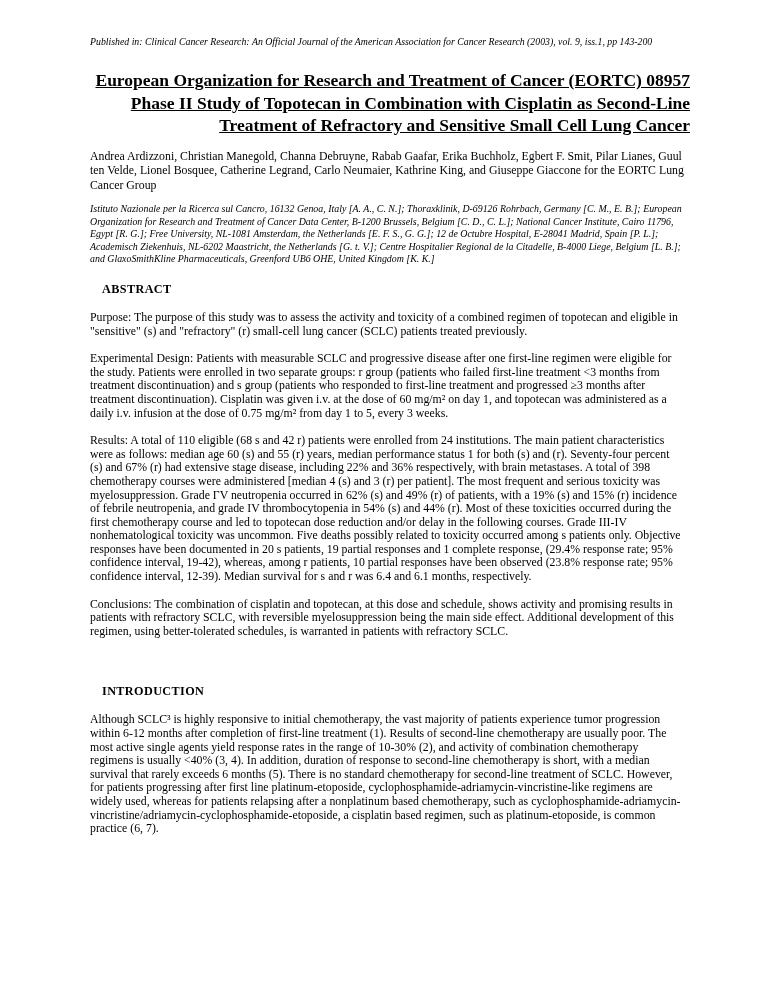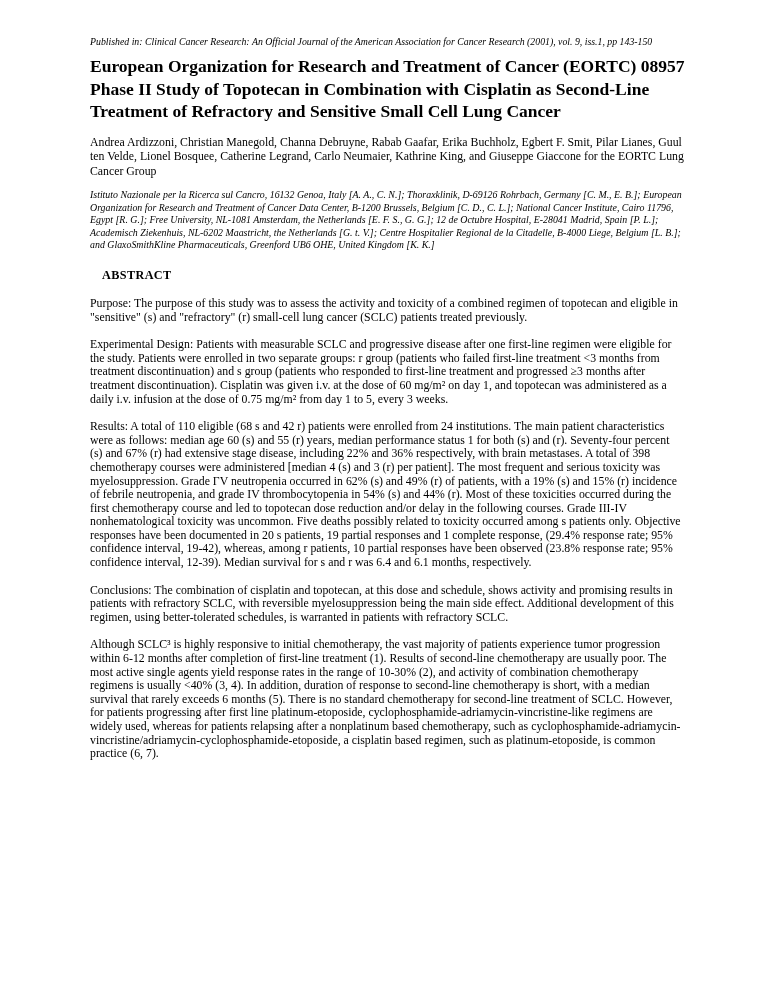--- a/index.html
+++ b/index.html
@@ -22,24 +22,25 @@
   }
   .meta {
     font-style: italic;
     font-size: 9.8px;
     line-height: 12px;
   }
   .meta div { margin: 0; }
   .title {
     font-size: 17.5px;
     font-weight: bold;
-    text-align: left;
+    text-align: right;
     line-height: 22.5px;
-    margin: 7px auto 0 auto;
+    margin: 21px auto 0 auto;
     width: 600px;
+    text-decoration: underline;
   }
   .authors {
     font-size: 11.8px;
     line-height: 14.5px;
     margin: 12px 0 0 0;
   }
   .affiliations {
     font-style: italic;
     font-size: 9.9px;
     line-height: 12.6px;
@@ -62,21 +63,21 @@
   }
   .lead {
   }
 </style>
 </head>
 <body>
 
 <div class="page">
 
   <div class="meta">
-    <div>Published in: Clinical Cancer Research: An Official Journal of the American Association for Cancer Research (2001), vol. 9, iss.1, pp 143-150</div>
+    <div>Published in: Clinical Cancer Research: An Official Journal of the American Association for Cancer Research (2003), vol. 9, iss.1, pp 143-200</div>
   </div>
 
   <h1 class="title">European Organization for Research and Treatment of Cancer (EORTC) 08957 Phase II Study of Topotecan in Combination with Cisplatin as Second-Line Treatment of Refractory and Sensitive Small Cell Lung Cancer</h1>
 
   <p class="authors">Andrea Ardizzoni, Christian Manegold, Channa Debruyne, Rabab Gaafar, Erika Buchholz, Egbert F. Smit, Pilar Lianes, Guul ten Velde, Lionel Bosquee, Catherine Legrand, Carlo Neumaier, Kathrine King, and Giuseppe Giaccone for the EORTC Lung Cancer Group</p>
 
   <p class="affiliations">Istituto Nazionale per la Ricerca sul Cancro, 16132 Genoa, Italy [A. A., C. N.]; Thoraxklinik, D-69126 Rohrbach, Germany [C. M., E. B.]; European Organization for Research and Treatment of Cancer Data Center, B-1200 Brussels, Belgium [C. D., C. L.]; National Cancer Institute, Cairo 11796, Egypt [R. G.]; Free University, NL-1081 Amsterdam, the Netherlands [E. F. S., G. G.]; 12 de Octubre Hospital, E-28041 Madrid, Spain [P. L.]; Academisch Ziekenhuis, NL-6202 Maastricht, the Netherlands [G. t. V.]; Centre Hospitalier Regional de la Citadelle, B-4000 Liege, Belgium [L. B.]; and GlaxoSmithKline Pharmaceuticals, Greenford UB6 OHE, United Kingdom [K. K.]</p>
 
   <h2 class="section-heading">ABSTRACT</h2>
 
@@ -89,16 +90,17 @@
   </p>
 
   <p class="para">
     <span class="lead">Results:</span><span> A total of 110 eligible (68 s and 42 r) patients were enrolled from 24 institutions. The main patient characteristics were as follows: median age 60 (s) and 55 (r) years, median performance status 1 for both (s) and (r). Seventy-four percent (s) and 67% (r) had extensive stage disease, including 22% and 36% respectively, with brain metastases. A total of 398 chemotherapy courses were administered [median 4 (s) and 3 (r) per patient]. The most frequent and serious toxicity was myelosuppression. Grade ΓV neutropenia occurred in 62% (s) and 49% (r) of patients, with a 19% (s) and 15% (r) incidence of febrile neutropenia, and grade IV thrombocytopenia in 54% (s) and 44% (r). Most of these toxicities occurred during the first chemotherapy course and led to topotecan dose reduction and/or delay in the following courses. Grade III-IV nonhematological toxicity was uncommon. Five deaths possibly related to toxicity occurred among s patients only. Objective responses have been documented in 20 s patients, 19 partial responses and 1 complete response, (29.4% response rate; 95% confidence interval, 19-42), whereas, among r patients, 10 partial responses have been observed (23.8% response rate; 95% confidence interval, 12-39). Median survival for s and r was 6.4 and 6.1 months, respectively.</span>
   </p>
 
   <p class="para">
     <span class="lead">Conclusions:</span><span> The combination of cisplatin and topotecan, at this dose and schedule, shows activity and promising results in patients with refractory SCLC, with reversible myelosuppression being the main side effect. Additional development of this regimen, using better-tolerated schedules, is warranted in patients with refractory SCLC.</span>
   </p>
 
+  <h2 class="section-heading intro">INTRODUCTION</h2>
 
   <p class="para">Although SCLC³ is highly responsive to initial chemotherapy, the vast majority of patients experience tumor progression within 6-12 months after completion of first-line treatment (1). Results of second-line chemotherapy are usually poor. The most active single agents yield response rates in the range of 10-30% (2), and activity of combination chemotherapy regimens is usually &lt;40% (3, 4). In addition, duration of response to second-line chemotherapy is short, with a median survival that rarely exceeds 6 months (5). There is no standard chemotherapy for second-line treatment of SCLC. However, for patients progressing after first line platinum-etoposide, cyclophosphamide-adriamycin-vincristine-like regimens are widely used, whereas for patients relapsing after a nonplatinum based chemotherapy, such as cyclophosphamide-adriamycin-vincristine/adriamycin-cyclophosphamide-etoposide, a cisplatin based regimen, such as platinum-etoposide, is common practice (6, 7).</p>
 
 </div>
 
 </body></html>

